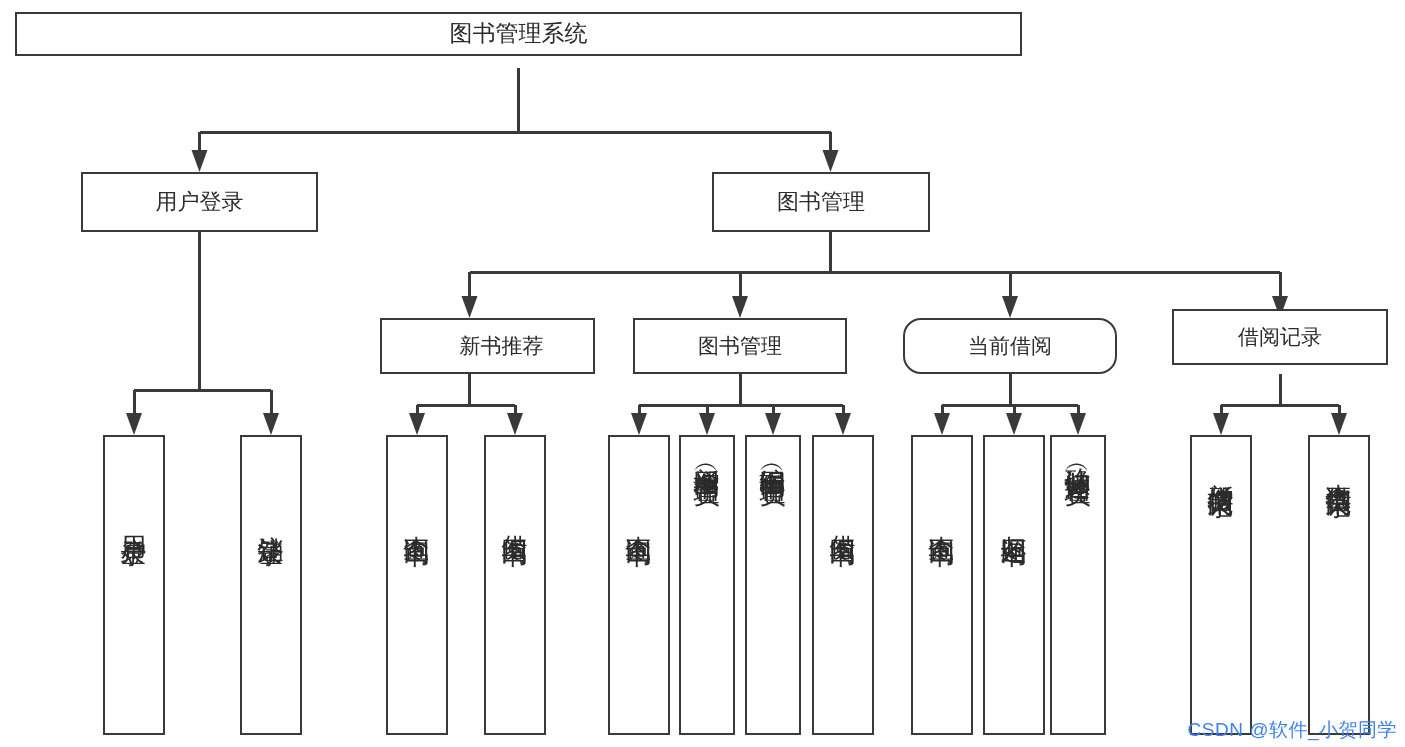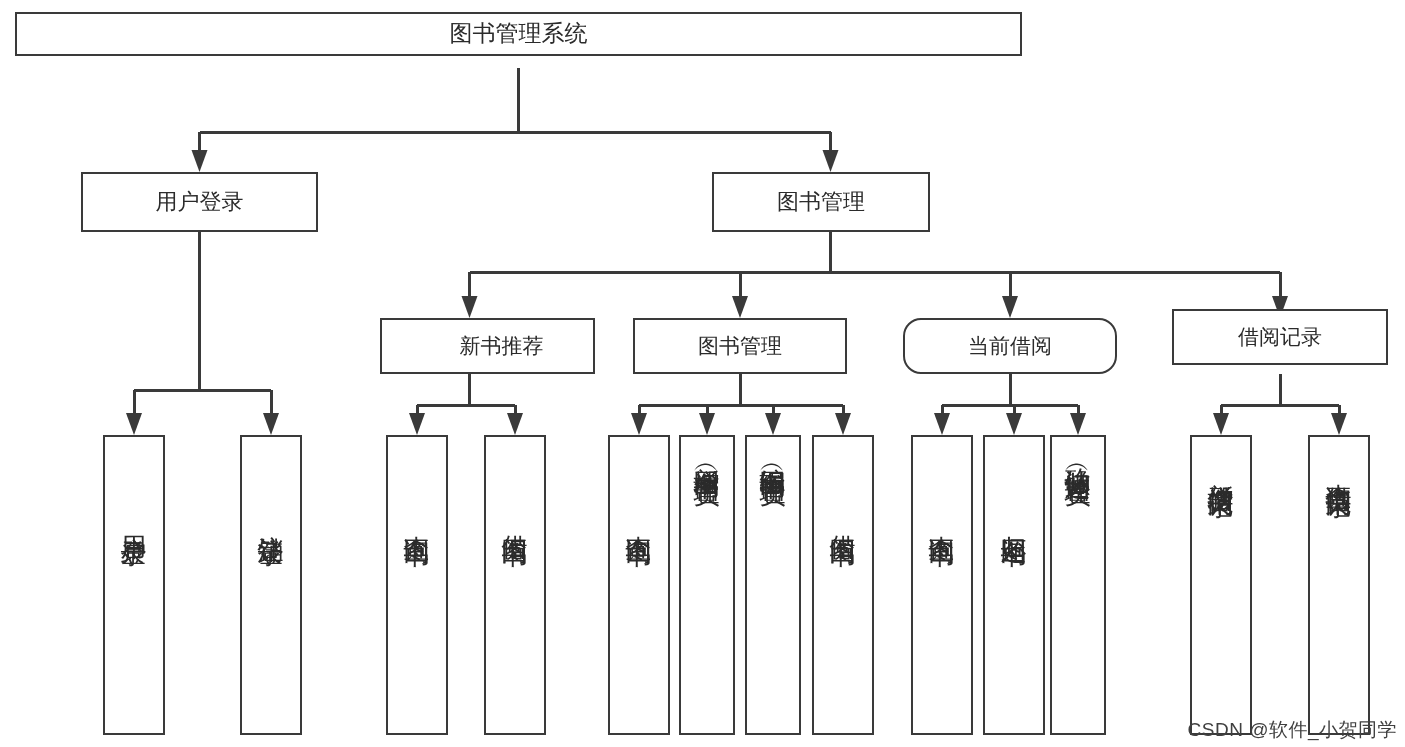--- a/index.html
+++ b/index.html
@@ -73,21 +73,21 @@
     padding-top: 6px;
   }
   .node-leaf.leaf-upper .node-label {
     padding-top: 22px;
   }
   #watermark {
     position: absolute;
     right: 8px;
     bottom: 4px;
     font-size: 19px;
-    color: #404040;
+    color: #3b82f6;
     white-space: nowrap;
     letter-spacing: 0.5px;
   }
 </style>
 </head>
 <body>
 
 <div id="diagram-root">
 
   <svg id="edges-layer" width="1405" height="747" viewBox="0 0 1405 747" xmlns="http://www.w3.org/2000/svg">

